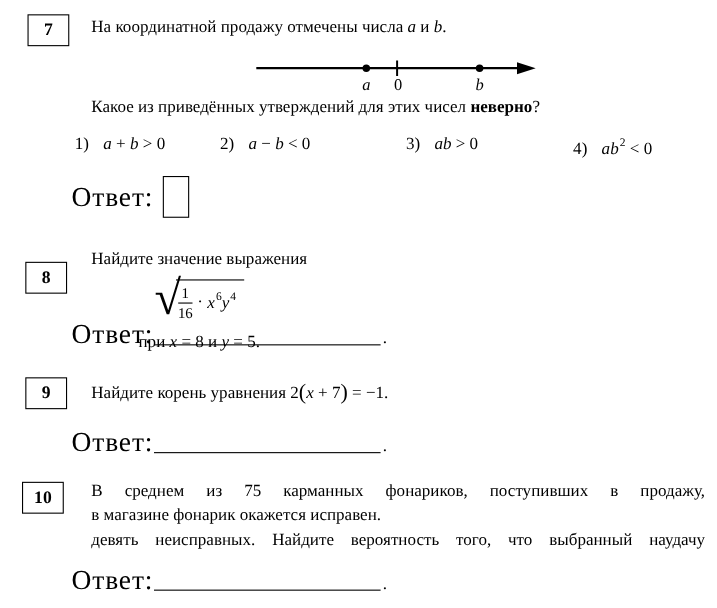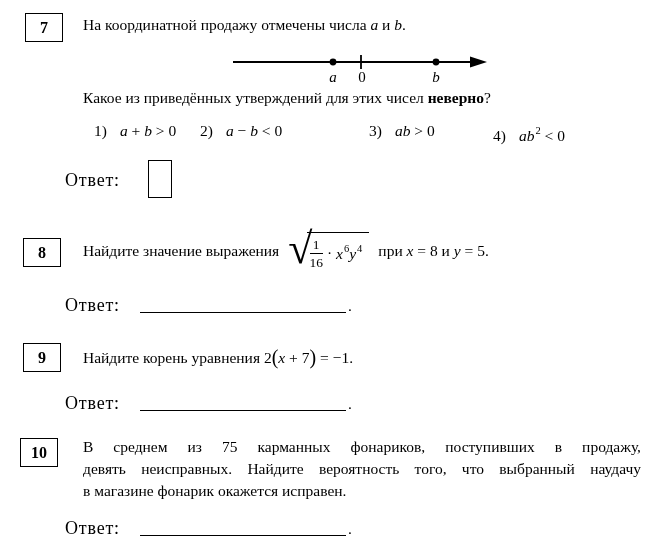--- a/index.html
+++ b/index.html
@@ -11,32 +11,32 @@
     position:absolute; width:36px; height:27px; border:1.6px solid #000;
     display:flex; align-items:center; justify-content:center;
     font-weight:bold; font-size:16px; background:#fff;
   }
   .line { position:absolute; white-space:nowrap; line-height:20px; }
   .opt { position:absolute; white-space:nowrap; line-height:20px; }
   .optnum { display:inline-block; margin-right:13px; }
   .expr i { font-style:italic; }
   .sup { font-size:10.5px; vertical-align:7px; font-style:normal; margin-left:1px; }
   .ansrow { position:absolute; white-space:nowrap; line-height:24px; }
-  .anslabel { font-size:18px; letter-spacing:0.8px; display:inline-block; width:75px; }
+  .anslabel { font-size:25px; letter-spacing:0.8px; display:inline-block; width:75px; }
   .ansline {
     display:inline-block; width:206px; height:14px;
     border-bottom:1.3px solid #000; position:relative; top:2px; margin-right:2px;
   }
   .ansbox { position:absolute; width:22px; height:36px; border:1.6px solid #000; background:#fff; }
   .numline { position:absolute; }
   .nl-label { font-family:"Liberation Serif","DejaVu Serif",serif; font-size:15px; }
   .it { font-style:italic; }
   .formula-row {
     position:absolute; display:flex; align-items:center; gap:9px;
-    height:48px; white-space:nowrap;
+    height:48px; white-space:nowrap;flex-direction:column;
   }
   .sqrt { display:inline-flex; align-items:flex-start; }
   .sqrt-sign { font-size:44px; line-height:0.9; margin-top:-3px; font-weight:400; }
   .sqrt-content {
     border-top:1.7px solid #000; display:inline-flex; align-items:center;
     gap:4px; padding:4px 7px 2px 2px; margin-left:-5px; margin-top:0px;
   }
   .frac { display:inline-flex; flex-direction:column; align-items:center; font-size:13.5px; line-height:13px; }
   .fnum { border-bottom:1.3px solid #000; padding:1px 3px 2px; }
   .fden { padding-top:2px; }
@@ -61,27 +61,27 @@
       <circle cx="103" cy="18" r="3.4" fill="#000"></circle>
       <line x1="131" y1="11" x2="131" y2="25" stroke="#000" stroke-width="1.8"></line>
       <circle cx="206" cy="18" r="3.4" fill="#000"></circle>
       <text x="103" y="38" text-anchor="middle" class="nl-label it">a</text>
       <text x="132" y="38" text-anchor="middle" class="nl-label">0</text>
       <text x="206" y="38" text-anchor="middle" class="nl-label it">b</text>
     </svg>
 
     <div class="line" style="left:83px; top:88px;text-align:right;"><span>Какое из приведённых утверждений для этих чисел </span><b>неверно</b><span>?</span></div>
 
-    <div class="opt" style="left:94px; top:121px;"><span class="optnum">1)</span><span class="expr"><i>a</i><span> + </span><i>b</i><span> &gt; 0</span></span></div>
+    <div class="opt" style="left:68px; top:121px;"><span class="optnum">1)</span><span class="expr"><i>a</i><span> + </span><i>b</i><span> &gt; 0</span></span></div>
 
     <div class="opt" style="left:200px; top:121px;"><span class="optnum">2)</span><span class="expr"><i>a</i><span> − </span><i>b</i><span> &lt; 0</span></span></div>
 
     <div class="opt" style="left:357px; top:121px;margin-left:12px;"><span class="optnum">3)</span><span class="expr"><i>ab</i><span> &gt; 0</span></span></div>
 
-    <div class="opt" style="left:493px; top:121px;"><span class="optnum">4)</span><span class="expr"><i>ab</i><span class="sup">2</span><span> &lt; 0</span></span></div>
+    <div class="opt" style="left:521px; top:121px;"><span class="optnum">4)</span><span class="expr"><i>ab</i><span class="sup">2</span><span> &lt; 0</span></span></div>
 
     <div class="ansrow" style="left:65px; top:168px;"><span class="anslabel">Ответ:</span></div>
     <div class="ansbox" style="left:148px; top:160px;"></div>
   </section>
 
   <section>
     <div class="badge" style="left:23px; top:238px;">8</div>
 
     <div class="formula-row" style="left:83px; top:227px;">
       <span>Найдите значение выражения</span>
@@ -108,20 +108,20 @@
     <div class="line" style="left:83px; top:347px;"><span>Найдите корень уравнения 2</span><span class="bp">(</span><i>x</i><span> + 7</span><span class="bp">)</span><span> = −1.</span></div>
 
     <div class="ansrow" style="left:65px; top:391px;"><span class="anslabel">Ответ:</span><span class="ansline"></span><span>.</span></div>
   </section>
 
   <section>
     <div class="badge" style="left:20px; top:438px;">10</div>
 
     <div class="para" style="left:83px; top:436px;">
       <div class="pline jf">В среднем из 75 карманных фонариков, поступивших в продажу,</div>
+      <div class="pline">в магазине фонарик окажется исправен.</div>
       <div class="pline jf">девять неисправных. Найдите вероятность того, что выбранный наудачу</div>
-      <div class="pline">в магазине фонарик окажется исправен.</div>
     </div>
 
     <div class="ansrow" style="left:65px; top:516px;"><span class="anslabel">Ответ:</span><span class="ansline"></span><span>.</span></div>
   </section>
 
 </div>
 
 </body></html>

